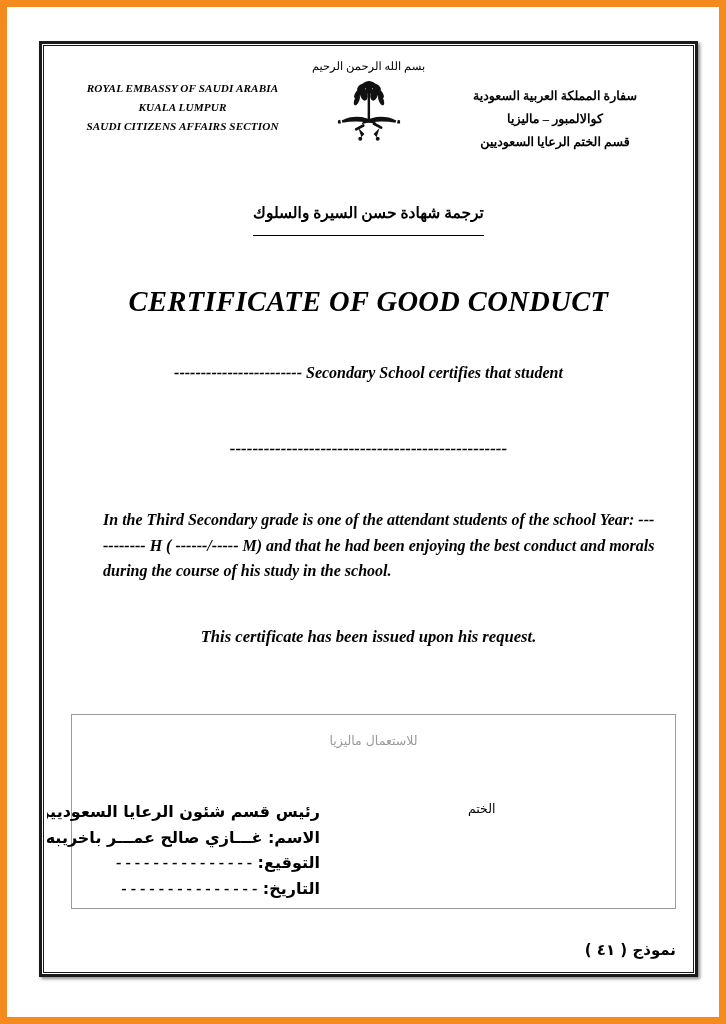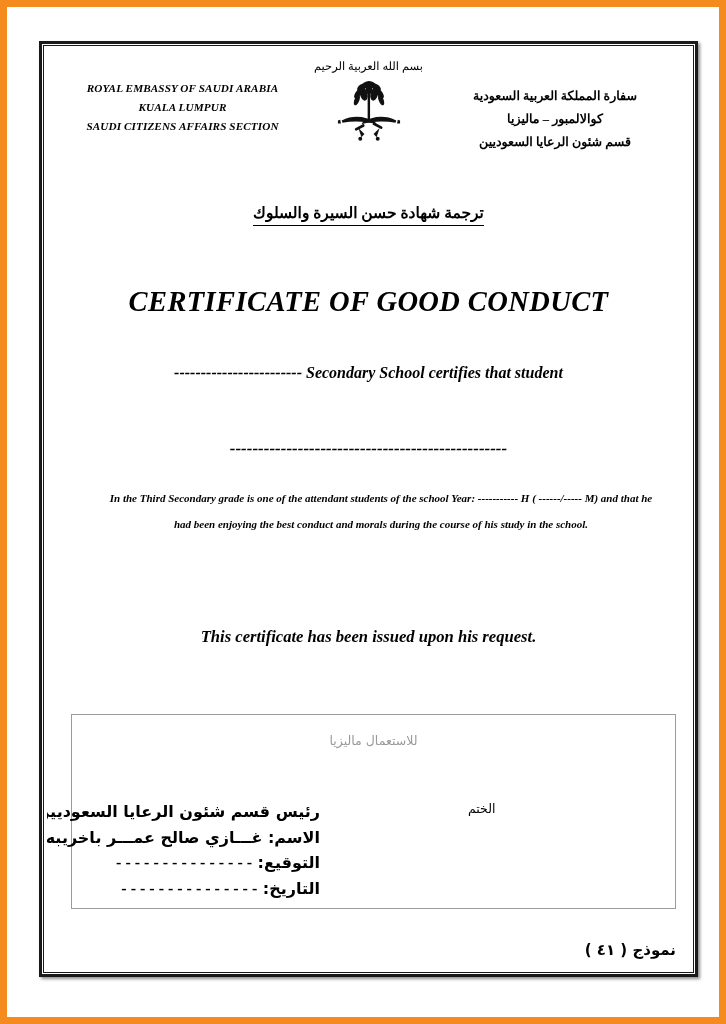--- a/index.html
+++ b/index.html
@@ -118,21 +118,21 @@
     left: 0;
     width: 100%;
     text-align: center;
     direction: rtl;
     font-size: 15.5px;
     font-weight: bold;
     color: #000;
   }
   .arabic-title span {
     border-bottom: 1.6px solid #000;
-    padding-bottom: 4px;
+    padding-bottom: 14px;
     margin-top: 8px;
   }
 
   
   .main-title {
     position: absolute;
     top: 237px;
     left: 0;
     width: 100%;
     text-align: center;
@@ -167,29 +167,29 @@
     font-weight: bold;
     font-style: italic;
     letter-spacing: 0px;
     color: #000;
     white-space: nowrap;
   }
 
   
   .body-para {
     position: absolute;
-    top: 437px;
+    top: 458px;
     left: 56px;
     width: 556px;
-    font-size: 11px;
+    font-size: 16px;
     font-weight: bold;
     font-style: italic;
     line-height: 25.5px;
     color: #000;
-    text-align: center;
+    text-align: left;
   }
 
   
   .request-line {
     position: absolute;
     top: 578px;
     left: 0;
     width: 100%;
     text-align: center;
     font-size: 16.6px;
@@ -276,21 +276,21 @@
 
           <div class="header">
 
             <div class="header-left">
               <div>ROYAL EMBASSY OF SAUDI ARABIA</div>
               <div>KUALA LUMPUR</div>
               <div>SAUDI CITIZENS AFFAIRS SECTION</div>
             </div>
 
             <div class="header-center">
-              <div class="basmala">بسم الله العربية الرحيم</div>
+              <div class="basmala">بسم الله الرحمن الرحيم</div>
               <svg class="emblem" viewBox="0 0 100 95">
 
                 <g fill="#111111">
                   <ellipse cx="50" cy="17" rx="4.2" ry="9"></ellipse>
                   <ellipse cx="50" cy="13" rx="9" ry="4.6"></ellipse>
                   <ellipse cx="41" cy="16" rx="7.5" ry="4" transform="rotate(-32 41 16)"></ellipse>
                   <ellipse cx="59" cy="16" rx="7.5" ry="4" transform="rotate(32 59 16)"></ellipse>
                   <ellipse cx="36" cy="24" rx="8" ry="3.6" transform="rotate(-52 36 24)"></ellipse>
                   <ellipse cx="64" cy="24" rx="8" ry="3.6" transform="rotate(52 64 24)"></ellipse>
                   <ellipse cx="34" cy="33" rx="7.5" ry="3.2" transform="rotate(-68 34 33)"></ellipse>
@@ -310,21 +310,21 @@
                   <path d="M64 70 L60 82 L56 78 Z"></path>
                   <ellipse cx="38.5" cy="84" rx="2.6" ry="2.6"></ellipse>
                   <ellipse cx="61.5" cy="84" rx="2.6" ry="2.6"></ellipse>
                 </g>
               </svg>
             </div>
 
             <div class="header-right">
               <div>سفارة المملكة العربية السعودية</div>
               <div>كوالالمبور – ماليزيا</div>
-              <div>قسم شئون الرعايا السعوديين</div>
+              <div>قسم الختم الرعايا السعوديين</div>
             </div>
           </div>
 
           <div class="arabic-title">
             <span>ترجمة شهادة حسن السيرة والسلوك</span>
           </div>
 
           <div class="main-title">CERTIFICATE OF GOOD CONDUCT</div>
 
           <div class="school-line">------------------------ Secondary School certifies that student</div>

